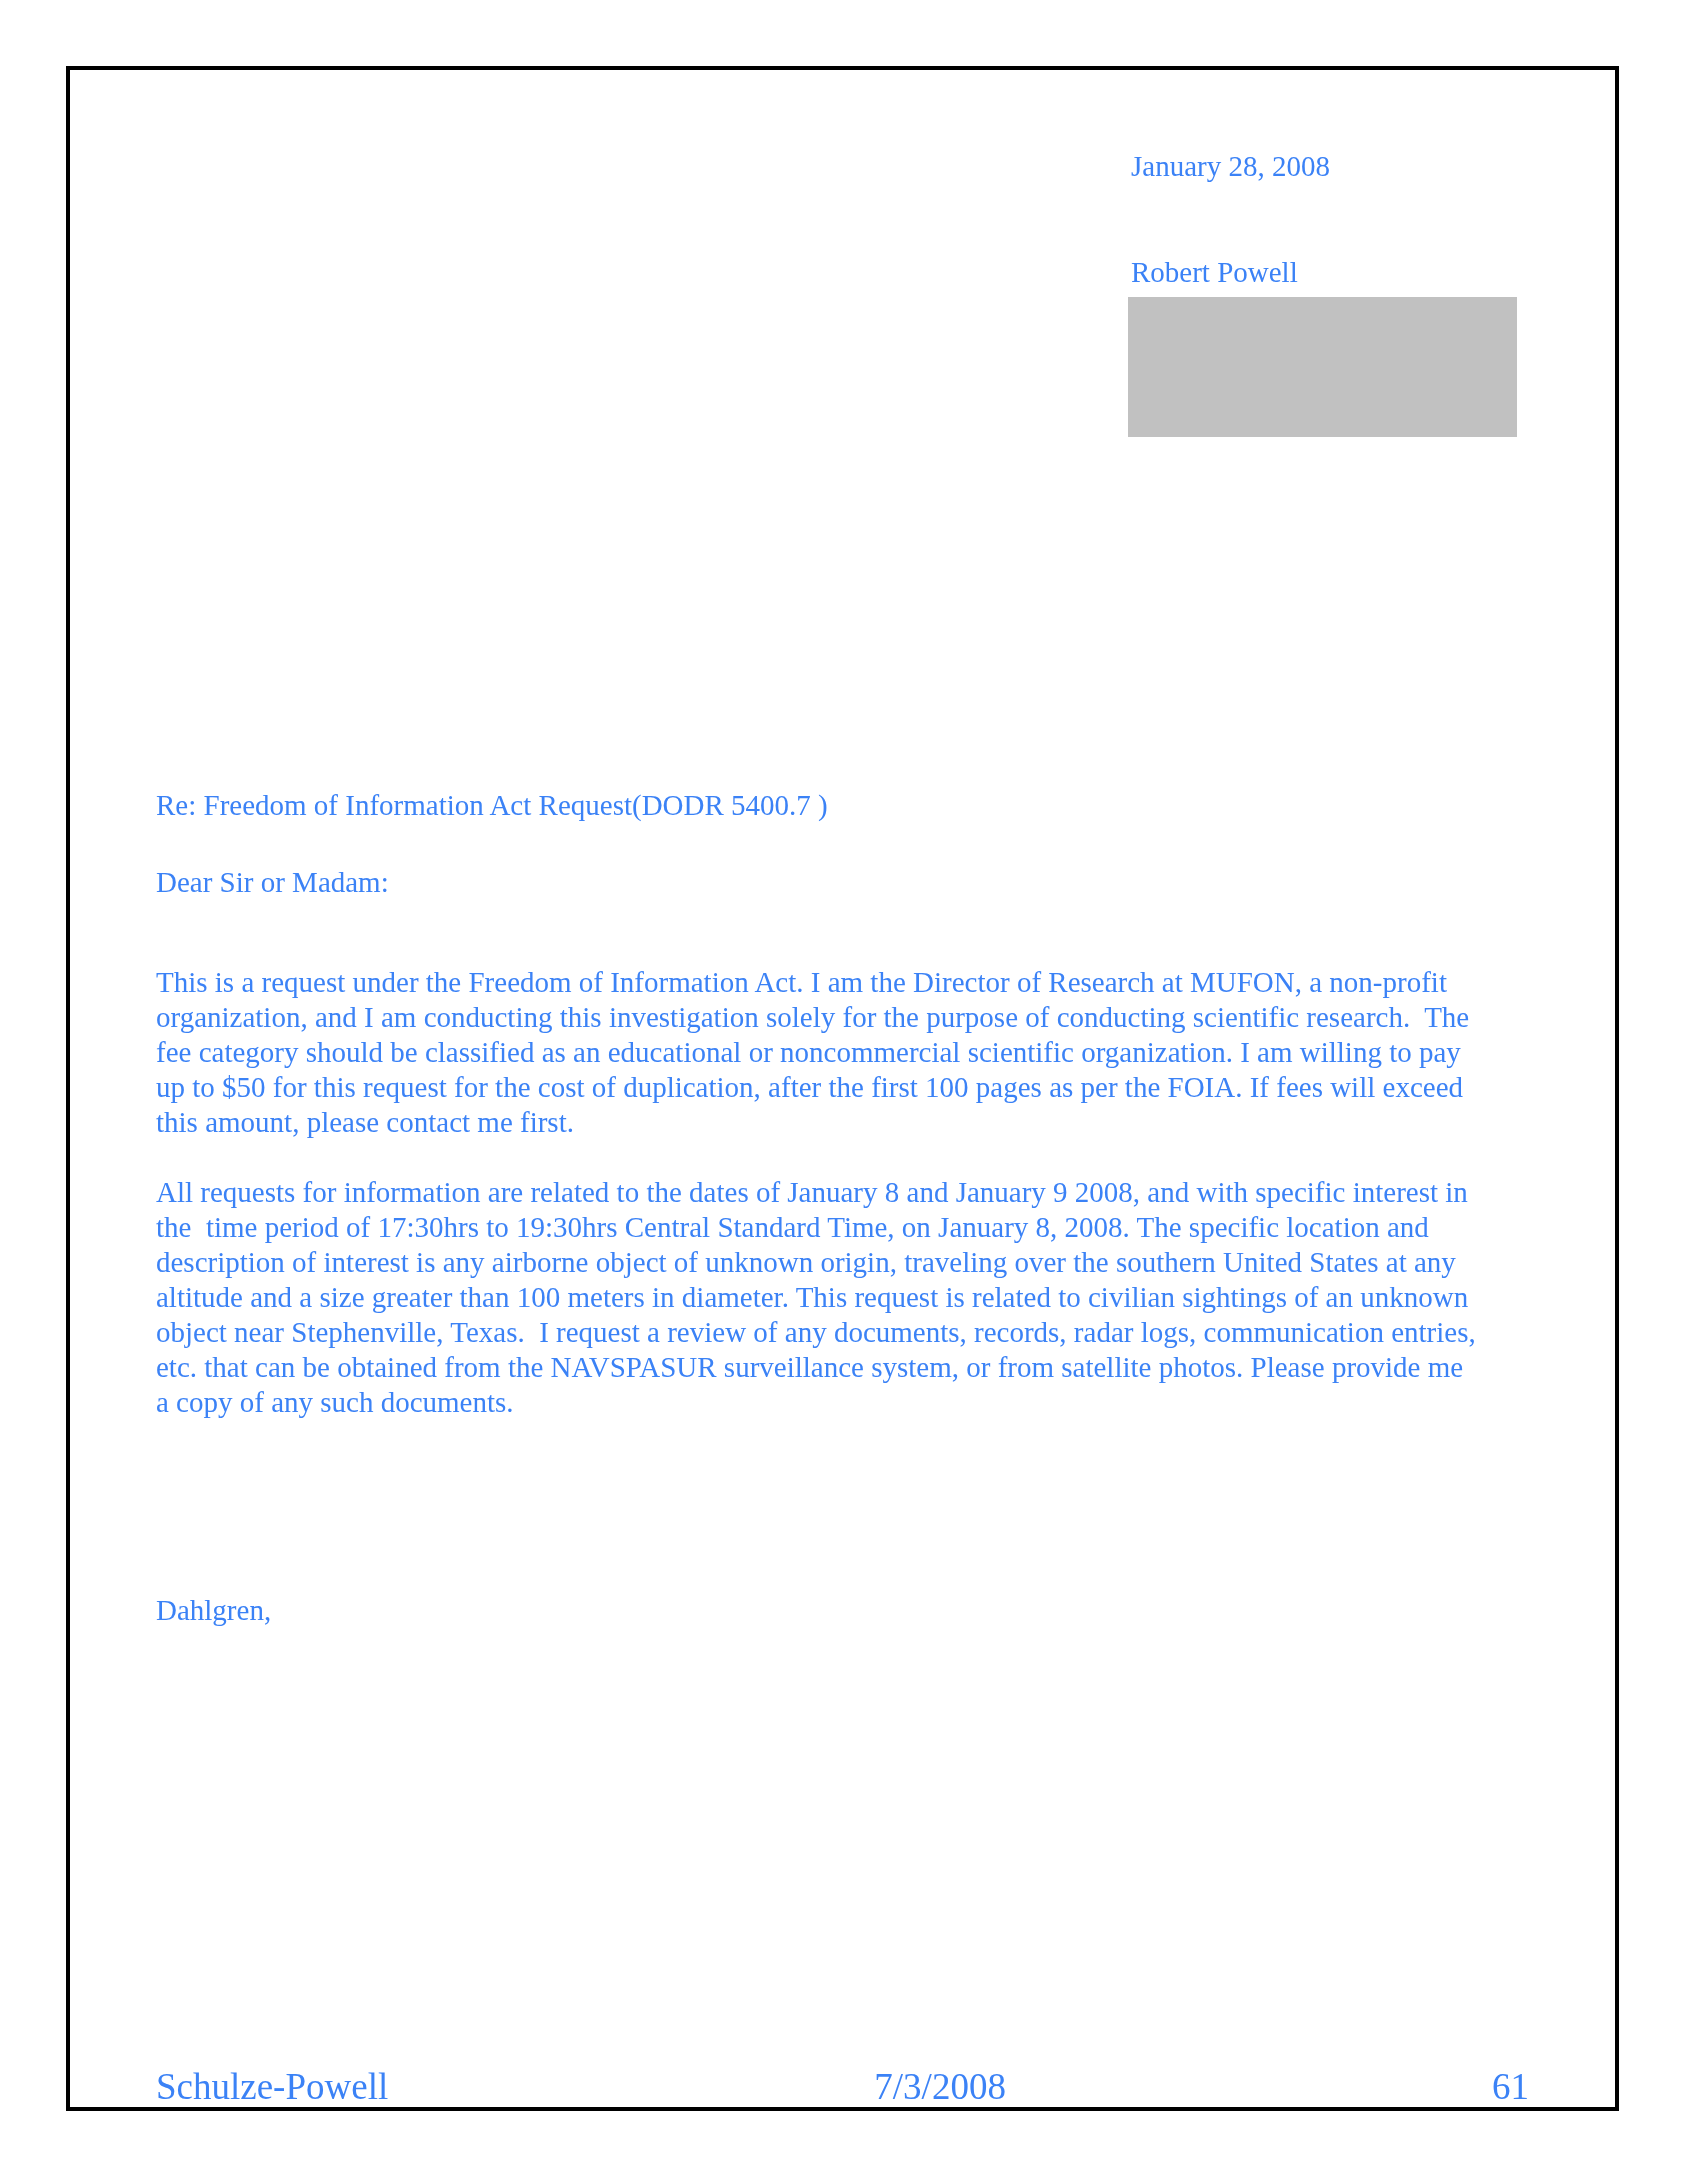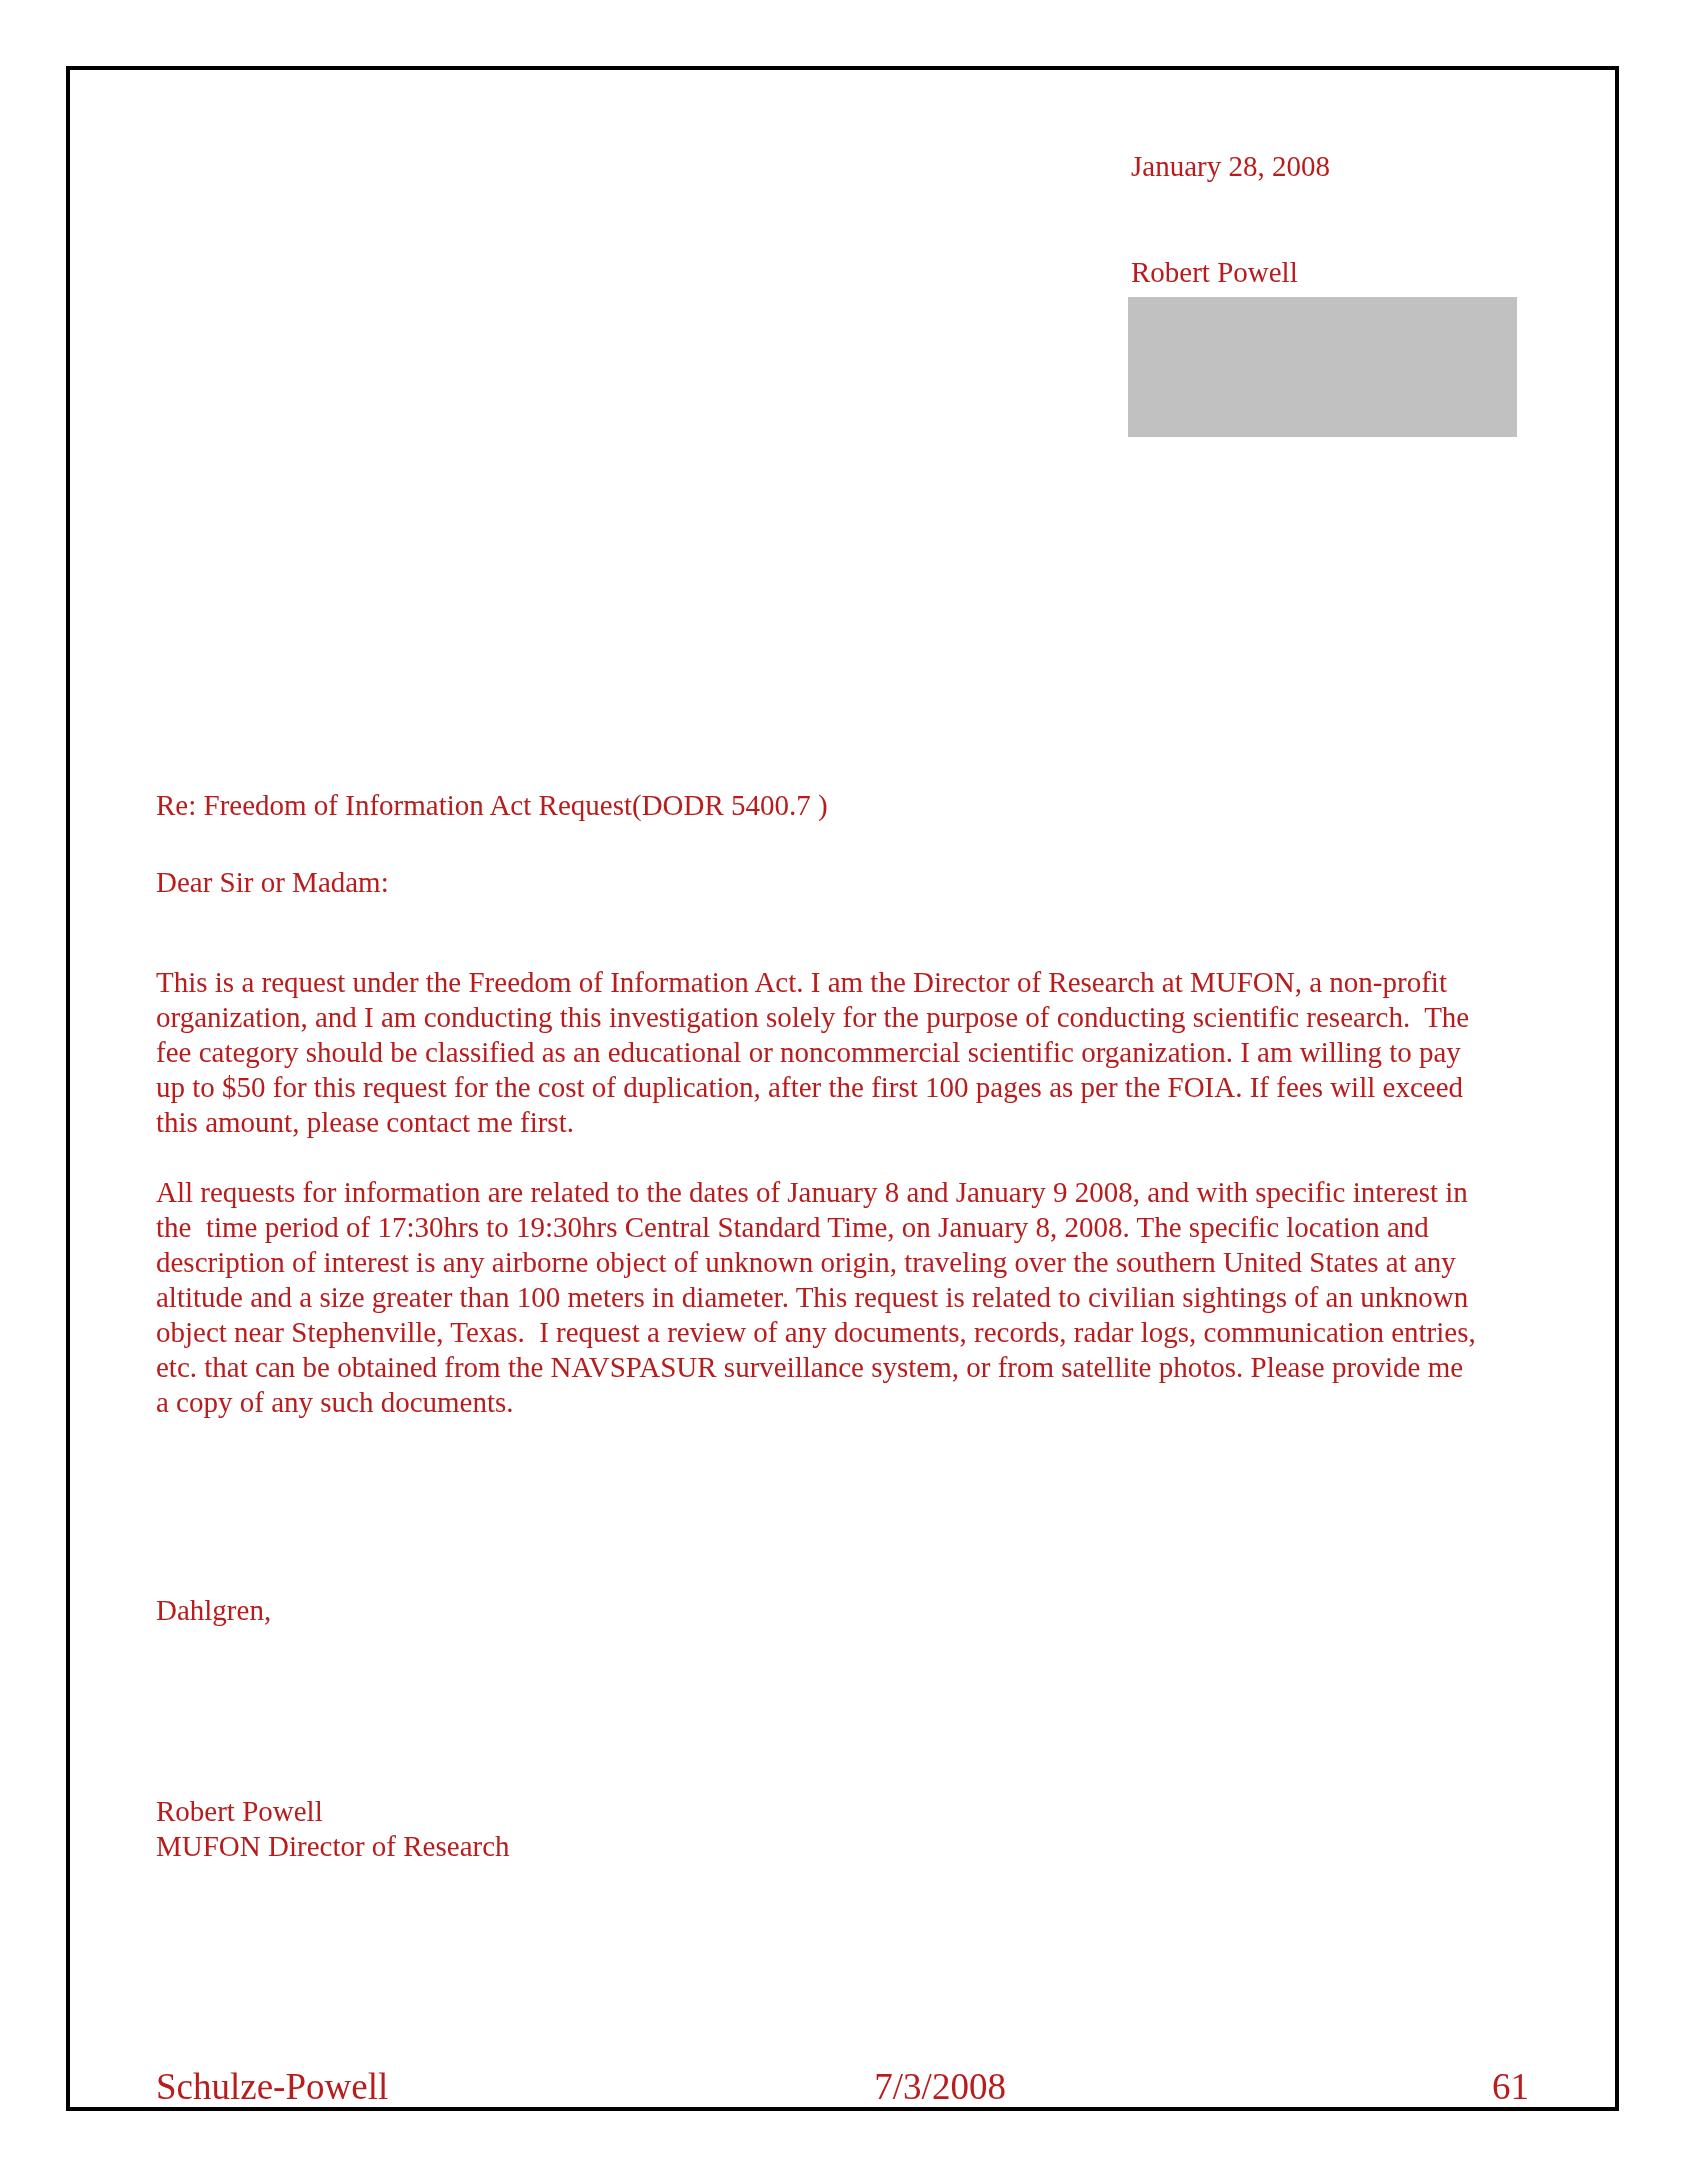--- a/index.html
+++ b/index.html
@@ -6,21 +6,21 @@
     margin: 0;
     padding: 0;
     background: #ffffff;
   }
   .page {
     position: relative;
     width: 1683px;
     height: 2178px;
     background: #ffffff;
     font-family: "Liberation Serif", "DejaVu Serif", serif;
-    color: #b91c1c;
+    color: #3b82f6;
     overflow: hidden;
   }
   .border-frame {
     position: absolute;
     left: 66px;
     top: 66px;
     width: 1545px;
     height: 2037px;
     border: 4px solid #000000;
   }
@@ -91,22 +91,20 @@
 the  time period of 17:30hrs to 19:30hrs Central Standard Time, on January 8, 2008. The specific location and
 description of interest is any airborne object of unknown origin, traveling over the southern United States at any
 altitude and a size greater than 100 meters in diameter. This request is related to civilian sightings of an unknown
 object near Stephenville, Texas.  I request a review of any documents, records, radar logs, communication entries,
 etc. that can be obtained from the NAVSPASUR surveillance system, or from satellite photos. Please provide me
 a copy of any such documents.</div>
 
 
   <div class="txt left-col signoff">Dahlgren,</div>
 
-  <div class="txt left-col sig-name"><span>Robert Powell</span>
-<span>MUFON Director of Research</span></div>
 
   <div class="footer">
     <span class="cell">Schulze-Powell</span>
     <span class="cell">7/3/2008</span>
     <span class="cell">61</span>
   </div>
 
 </div>
 
 

